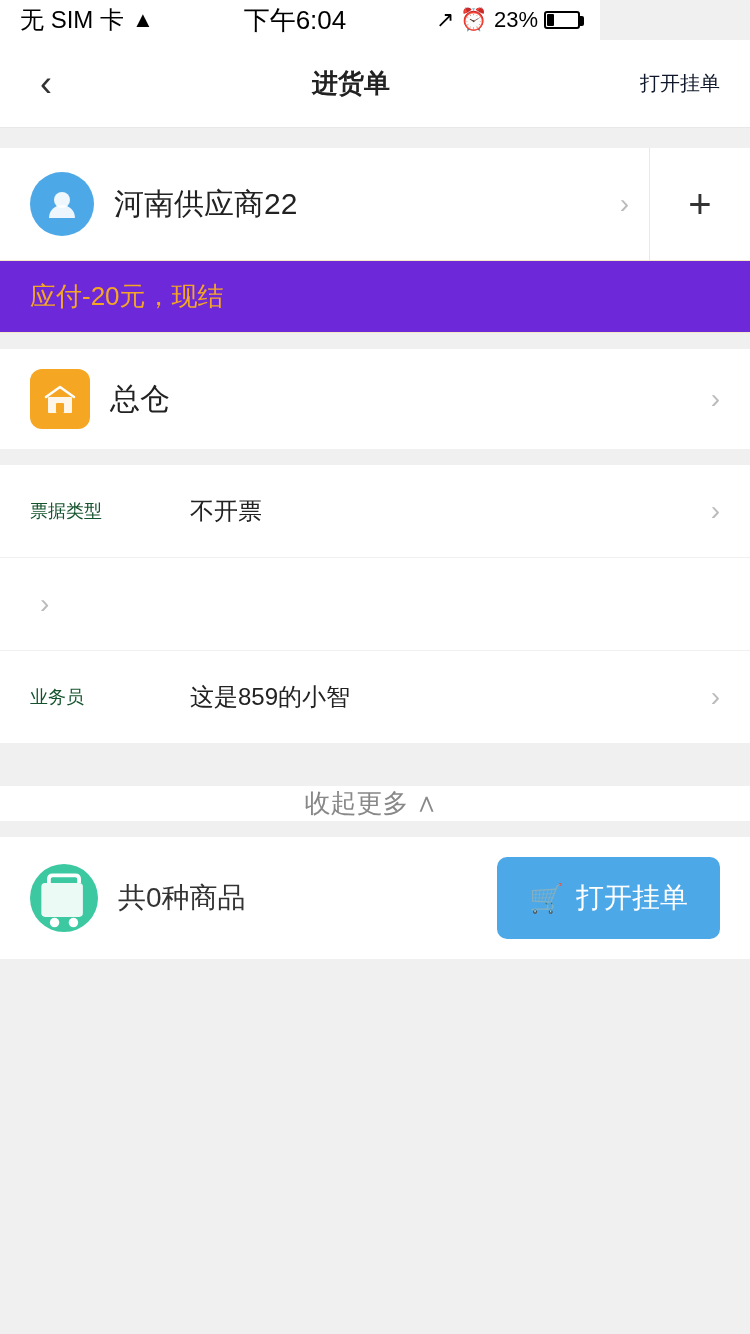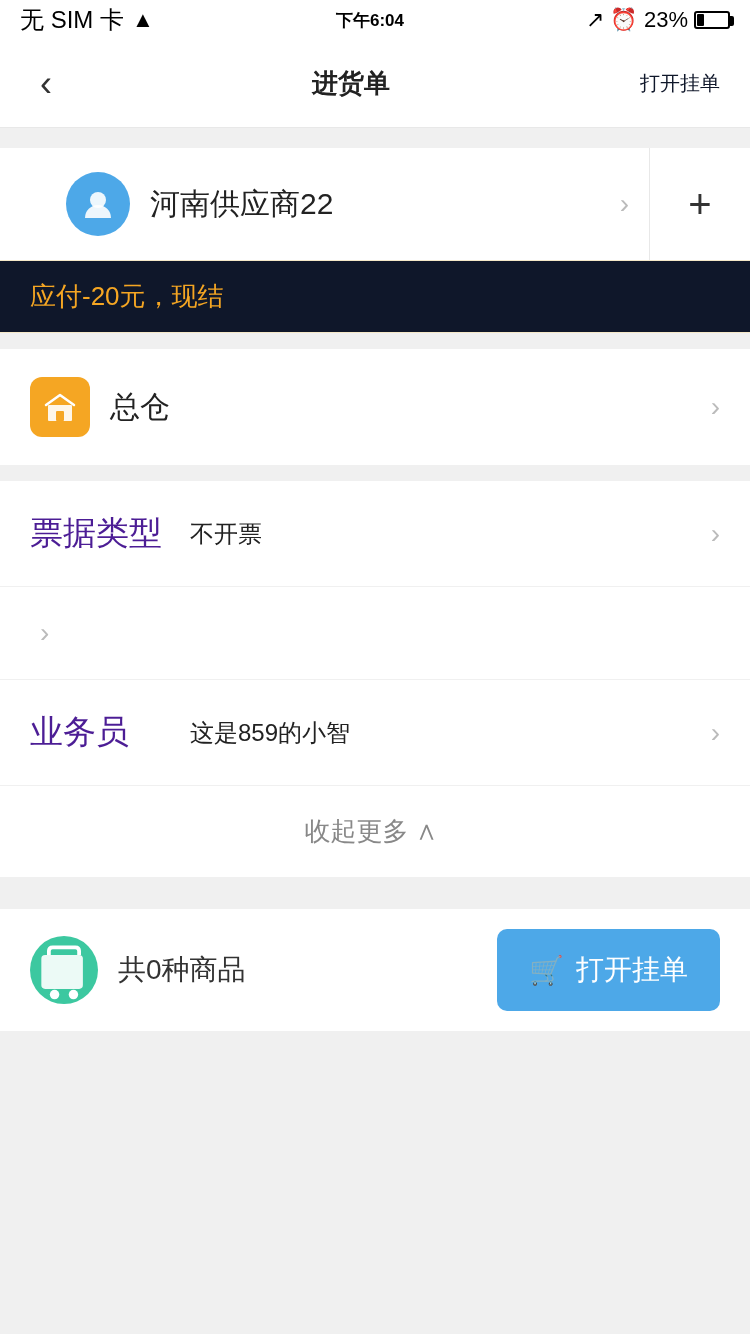--- a/index.html
+++ b/index.html
@@ -7,38 +7,38 @@
     body {
       width: 750px;
       min-height: 1334px;
       background: #f0f0f0;
       font-family: -apple-system, "PingFang SC", "Helvetica Neue", sans-serif;
       font-size: 28px;
     }
 
     
     .status-bar {
-      width: 750px;
+      width: 600px;
       height: 40px;
       background: #fff;
       display: flex;
       align-items: center;
       justify-content: space-between;
       padding: 0 20px;
       font-size: 24px;
       color: #000;
     }
     .status-left {
       display: flex;
       align-items: center;
       gap: 8px;
     }
     .status-center {
-      font-weight: 700;
-      font-size: 17px;
+      font-weight: 400;
+      font-size: 26px;
     }
     .status-right {
       display: flex;
       align-items: center;
       gap: 6px;
       font-size: 22px;
     }
     .wifi-icon { font-size: 22px; }
     .battery-icon {
       display: inline-block;
@@ -100,21 +100,20 @@
     .section-divider {
       height: 20px;
       background: #f0f0f0;
     }
 
     
     .supplier-section {
       background: #fff;
       display: flex;
       align-items: center;
-      padding-left: 36px;
     }
     .supplier-main {
       flex: 1;
       display: flex;
       align-items: center;
       padding: 24px 20px 24px 30px;
       border-right: 1px solid #e8e8e8;
       cursor: pointer;
     }
     .supplier-avatar {
@@ -147,21 +146,21 @@
       cursor: pointer;
     }
     .add-icon {
       font-size: 40px;
       color: #333;
       font-weight: 300;
     }
 
     
     .notice-bar {
-      background: #0f172a;
+      background: #6d28d9;
       padding: 18px 30px;
       font-size: 26px;
       color: #f5a623;
       border-top: 1px solid #f5e8c8;
       border-bottom: 1px solid #f5e8c8;
     }
 
     
     .small-divider {
       height: 16px;
@@ -181,21 +180,21 @@
       min-height: 90px;
     }
     .form-row:last-child {
       border-bottom: none;
     }
 
     
     .warehouse-row {
       display: flex;
       align-items: center;
-      padding: 28px 30px;
+      padding: 20px 30px;
       background: #fff;
       cursor: pointer;
     }
     .warehouse-icon {
       width: 60px;
       height: 60px;
       border-radius: 12px;
       background: #f5a623;
       display: flex;
       align-items: center;
@@ -205,56 +204,55 @@
     }
     .warehouse-icon svg { width: 32px; height: 32px; }
     .warehouse-name {
       flex: 1;
       font-size: 30px;
       color: #222;
     }
 
     .form-label {
       width: 160px;
-      font-size: 33px;
-      color: #4c1d95;
+      font-size: 18px;
+      color: #14532d;
       flex-shrink: 0;
     }
     .form-value {
       flex: 1;
       font-size: 24px;
       color: #222;
     }
     .form-value-placeholder {
       color: #ccc;
     }
 
     
     .collapse-row {
       background: #fff;
       display: flex;
       align-items: center;
       justify-content: center;
-      padding: 28px;
       border-top: 1px solid #f0f0f0;
       cursor: pointer;
+      margin-top: 42px;
     }
     .collapse-text {
       font-size: 26px;
       color: #888;
       margin-right: 8px;
     }
 
     
     .product-bar {
       background: #fff;
       display: flex;
       align-items: center;
       padding: 20px 30px;
-      margin-top: 16px;
     }
     .product-icon {
       width: 68px;
       height: 68px;
       border-radius: 50%;
       background: #3cc8a0;
       display: flex;
       align-items: center;
       justify-content: center;
       margin-right: 20px;

